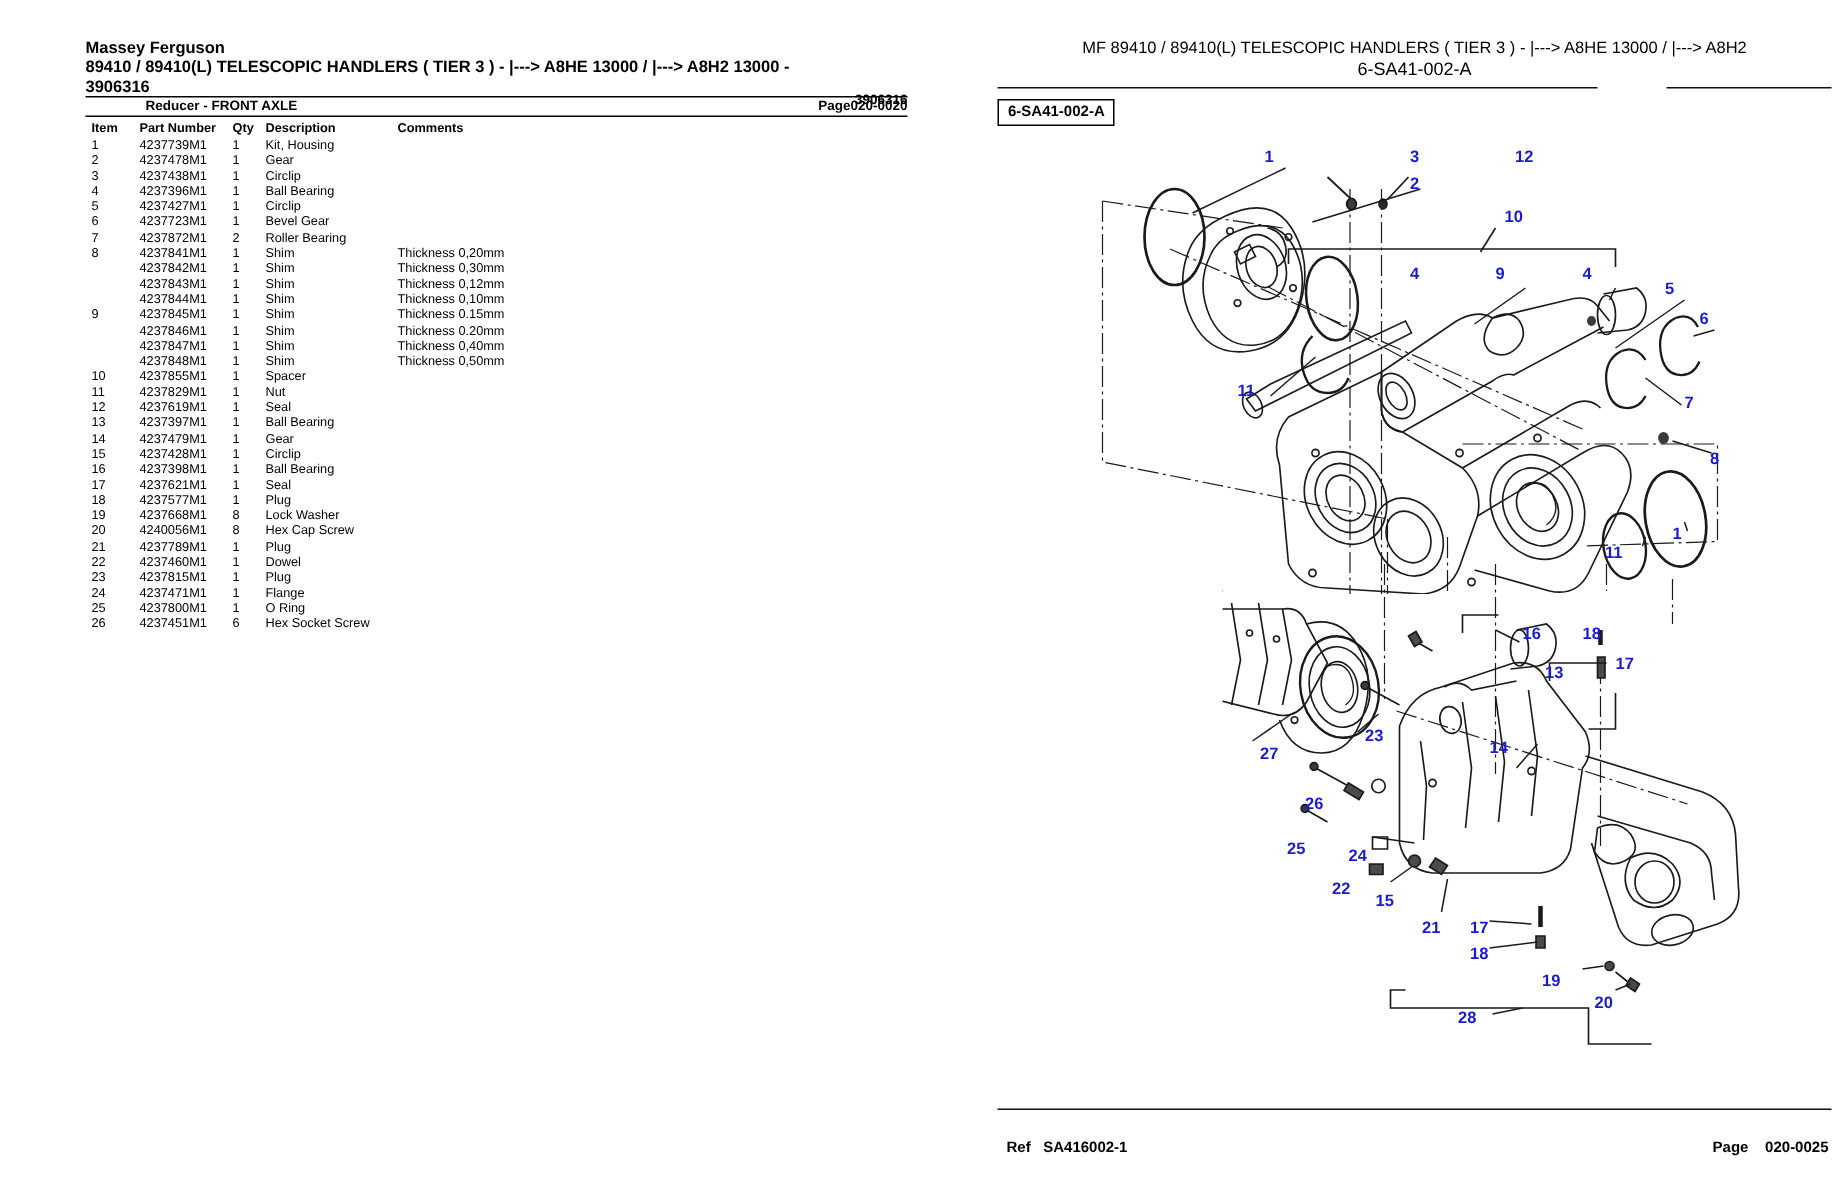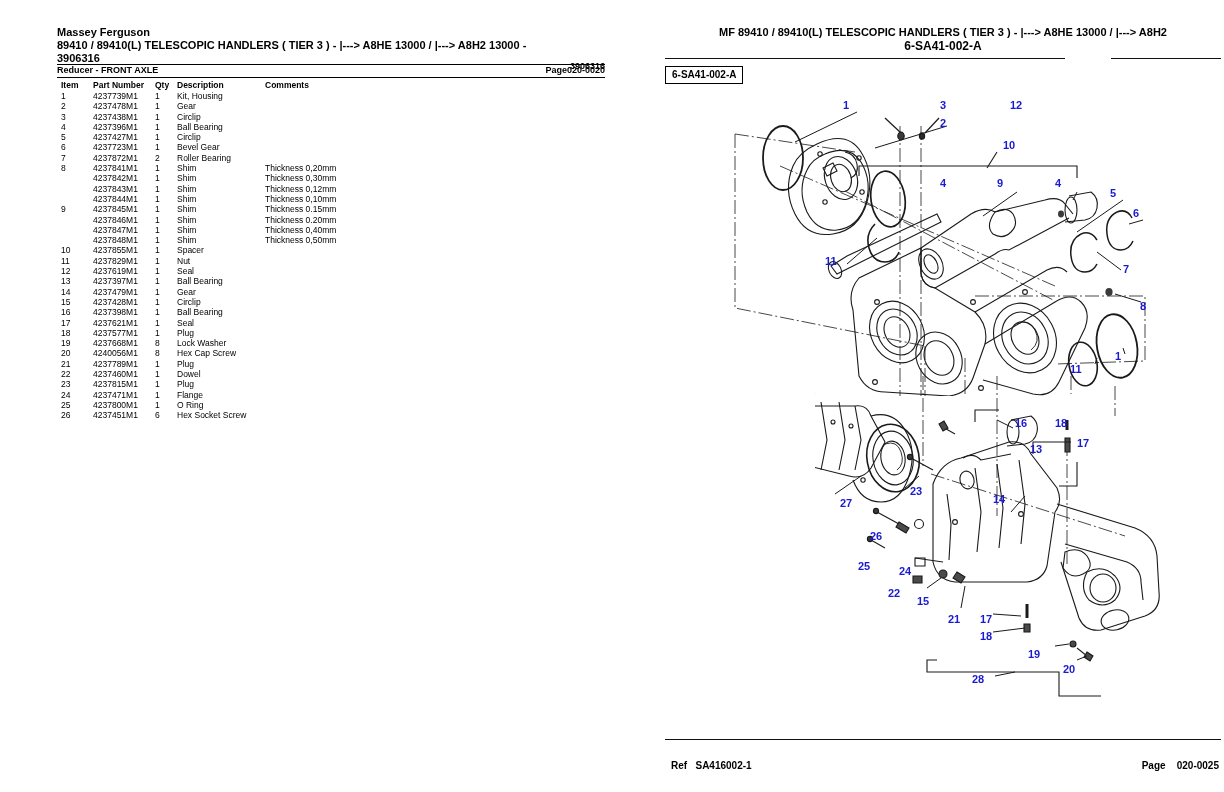--- a/index.html
+++ b/index.html
@@ -9,37 +9,37 @@
   
   #left-panel{position:absolute;left:57px;top:26px;width:548px;height:740px;}
 
   .brand{font-size:11px;font-weight:bold;line-height:12px;margin:0 0 1px 0;}
   .title-row{position:relative;}
   .model-title{font-size:11px;font-weight:bold;line-height:12.5px;width:480px;}
   .doc-no{position:absolute;right:0;top:22px;font-size:9px;font-weight:bold;}
 
   .rule{height:0;border-top:1px solid #000;width:100%;}
 
-  .section-row{position:relative;height:12px;font-size:9px;font-weight:bold;}
+  .section-row{position:relative;height:12px;font-size:9px;font-weight:bold;margin-left:40px;}
   .section-name{position:absolute;left:0;top:0;}
   .page-no{position:absolute;right:0;top:0;}
 
   
   table.parts{border-collapse:collapse;font-size:8.5px;width:100%;margin-top:2px;}
   table.parts th{font-weight:bold;text-align:left;padding:0 0 1px 0;font-size:8.5px;}
   table.parts td{padding:0;line-height:10.3px;vertical-align:top;white-space:nowrap;}
   .c-item{width:32px;padding-left:4px !important;}
   .c-part{width:62px;}
   .c-qty{width:22px;}
   .c-desc{width:88px;margin-left:12px;}
   .c-comm{width:auto;}
 
   
   #right-panel{position:absolute;left:665px;top:26px;width:556px;height:740px;}
-  .r-head{text-align:center;font-size:11px;font-weight:bold;line-height:13.5px;}
+  .r-head{text-align:center;font-size:11px;font-weight:normal;line-height:13.5px;}
   .r-head .l3{font-size:12px;}
   .r-rule-wrap{position:relative;height:8px;margin-top:1px;}
   .r-rule-left{position:absolute;left:0;top:4px;width:400px;border-top:1px solid #111;}
   .r-rule-right{position:absolute;right:0;top:4px;width:110px;border-top:1px solid #111;}
   .fig-tag{display:inline-block;border:1px solid #000;padding:2px 6px 3px 6px;
            font-size:10px;font-weight:bold;margin-top:4px;}
 
   .drawing{position:absolute;left:0;top:60px;width:556px;height:650px;}
   .drawing svg{position:absolute;left:0;top:0;}
 

